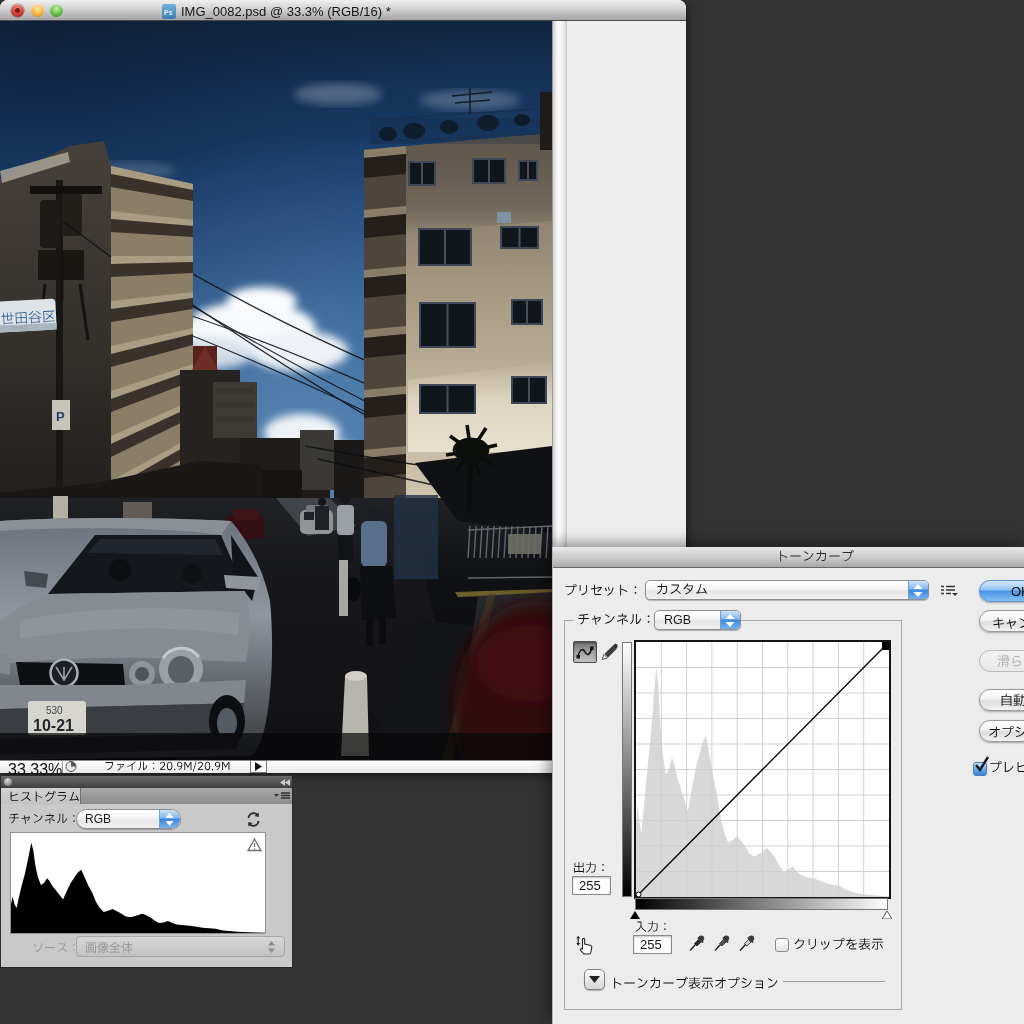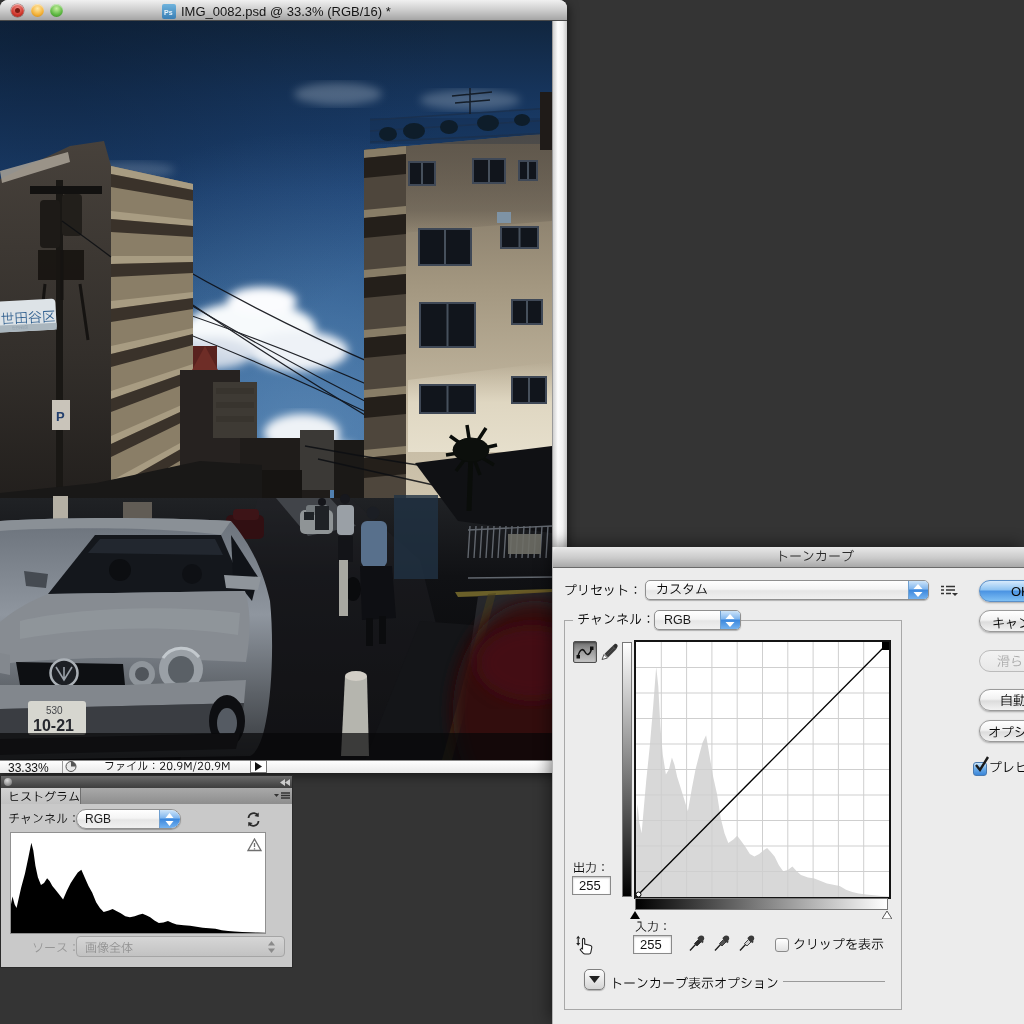--- a/index.html
+++ b/index.html
@@ -3,21 +3,21 @@
 * { margin:0; padding:0; box-sizing:border-box; -webkit-font-smoothing:antialiased; }
 body { width:1024px; height:1024px; background:#343434; font-family:"Liberation Sans",sans-serif; position:relative; overflow:hidden; }
 .abs { position:absolute; }
 .aquacombo { position:absolute; border:1px solid #8f8f8f; border-radius:5px; background:linear-gradient(#ffffff,#f4f4f4 45%,#e6e6e6 55%,#f0f0f0); box-shadow:0 1px 1px rgba(0,0,0,0.25); }
 .bluecap { position:absolute; right:0; top:0; bottom:0; width:20px; border-radius:0 4px 4px 0; background:linear-gradient(#cde4f9,#7fb5ee 45%,#3b87dd 50%,#74b2ef); border-left:1px solid #6f9fd0; }
 .pillbtn { position:absolute; height:22px; border-radius:11px; border:1px solid #9a9a9a; background:linear-gradient(#ffffff,#f2f2f2 45%,#dcdcdc 55%,#f2f2f2); box-shadow:0 1px 2px rgba(0,0,0,0.3); }
 svg { display:block; }
 </style></head>
 <body>
 
-<div class="abs" style="left:0;top:0;width:567px;height:773px;background:#eee;border-radius:8px 8px 0 0; box-shadow:2px 3px 10px rgba(0,0,0,0.5);">
+<div class="abs" style="left:0;top:0;width:686px;height:773px;background:#eee;border-radius:8px 8px 0 0; box-shadow:2px 3px 10px rgba(0,0,0,0.5);">
   <div class="abs" style="left:0;top:0;right:0;height:21px;border-radius:8px 8px 0 0;background:linear-gradient(#f0f0f0,#cdcdcd 50%,#a5a5a5);border-bottom:1px solid #4a4a4a;"></div>
   <div class="abs" style="left:11px;top:4px;width:13px;height:13px;border-radius:50%;background:radial-gradient(circle at 50% 35%, #f0908a 0%, #d33b30 55%, #8f1a12 100%);box-shadow:inset 0 1px 1px rgba(255,255,255,0.6), 0 0 0 0.5px rgba(60,10,5,0.5);"></div>
   <div class="abs" style="left:15px;top:8px;width:5px;height:5px;border-radius:50%;background:#7d1c12;"></div>
   <div class="abs" style="left:30.5px;top:4px;width:13px;height:13px;border-radius:50%;background:radial-gradient(circle at 50% 35%, #ffe9a8 0%, #f5b43c 55%, #c07d12 100%);box-shadow:inset 0 1px 1px rgba(255,255,255,0.6);"></div>
   <div class="abs" style="left:49.5px;top:4px;width:13px;height:13px;border-radius:50%;background:radial-gradient(circle at 50% 35%, #c7f0a0 0%, #62bb46 55%, #2e7d1a 100%);box-shadow:inset 0 1px 1px rgba(255,255,255,0.6);"></div>
   <div class="abs" style="left:162px;top:4px;width:14px;height:15px;background:linear-gradient(#6fb3dd,#3a7fb5);border-radius:2px;"></div>
   <div class="abs" style="left:164px;top:9px;font-size:7px;color:#eaf4fb;font-weight:bold;">Ps</div>
   <div class="abs" style="left:181px;top:3.5px;font-size:13px;color:#151515;letter-spacing:0;">IMG_0082.psd @ 33.3% (RGB/16) *</div>
 
   <div class="abs" style="left:0;top:21px;width:552px;height:739px;background:#0a0a0c;overflow:hidden;">
@@ -306,21 +306,21 @@
 <ellipse cx="227" cy="700" rx="18" ry="26" fill="#0d0e11"></ellipse>
 <ellipse cx="227" cy="702" rx="10" ry="15" fill="#555b63"></ellipse>
 <path d="M0,718 L240,712 L236,728 L0,734 Z" fill="#1e2023"></path>
 <rect x="0" y="712" width="552" height="27" fill="#070708" opacity="0.7"></rect>
 </svg>
   </div>
 
   <div class="abs" style="left:552px;top:21px;width:15px;height:739px;background:linear-gradient(to right,#cfcfcf,#fdfdfd 35%,#f1f1f1 70%,#c9c9c9);border-left:1px solid #9a9a9a;"></div>
 
   <div class="abs" style="left:0;top:760px;width:567px;height:13px;background:linear-gradient(#fefefe,#e9e9e9);border-top:1px solid #8a8a8a;"></div>
-  <div class="abs" style="left:8px;top:761px;font-size:12px;color:#111;">33.33%</div>
+  <div class="abs" style="left:8px;top:761px;font-size:16px;color:#111;">33.33%</div>
   <div class="abs" style="left:62px;top:760px;width:1px;height:13px;background:#9a9a9a;"></div>
   <svg class="abs" style="left:64px;top:760px" width="14" height="13">
       <circle cx="7" cy="6.5" r="5" fill="#e8e8e8" stroke="#555" stroke-width="1"></circle>
       <path d="M7,6.5 L7,1.5 A5,5 0 0 1 12,6.5 Z" fill="#555"></path>
     </svg>
   <svg width="1" height="1" style="position:absolute;left:104px;top:770px;overflow:visible">
       <path d="M1.6 -8.6H10.0Q10.0 -6.2 9.3 -4.5Q8.7 -2.8 7.3 -1.6Q5.9 -0.5 3.8 0.1L3.4 -0.7Q5.3 -1.3 6.5 -2.2Q7.7 -3.1 8.3 -4.5Q8.9 -5.8 9.0 -7.7H1.6Z M18.4 -3.3Q19.3 -3.8 20.0 -4.4Q20.7 -5.1 21.0 -5.8H14.2V-6.6H21.9V-5.9Q21.5 -4.9 20.7 -4.1Q20.0 -3.2 18.9 -2.7ZM14.7 0.0Q15.6 -0.4 16.2 -0.8Q16.8 -1.2 17.0 -1.8Q17.3 -2.4 17.3 -3.3V-4.8H18.1V-3.3Q18.1 -1.8 17.4 -0.9Q16.7 0.1 15.1 0.8Z M34.4 -8.7Q33.0 -7.2 31.0 -6.0V0.4H30.1V-5.4Q28.0 -4.1 25.5 -3.3L25.2 -4.1Q27.6 -4.9 29.9 -6.3Q32.2 -7.6 33.8 -9.3Z M47.2 -4.7Q46.6 -2.9 45.6 -1.7Q44.6 -0.4 43.2 0.1H42.4V-9.3H43.3V-0.8Q45.4 -2.0 46.5 -5.1ZM39.4 -9.2H40.3V-5.6Q40.3 -3.4 39.6 -2.1Q39.0 -0.7 37.6 0.3L37.0 -0.4Q38.3 -1.3 38.9 -2.5Q39.4 -3.6 39.4 -5.6Z M53.3 -7.1V-7.2Q53.3 -7.6 53.5 -7.7Q53.6 -7.9 54.0 -7.9Q54.4 -7.9 54.5 -7.7Q54.7 -7.6 54.7 -7.2V-7.1Q54.7 -6.8 54.5 -6.6Q54.4 -6.4 54.0 -6.4Q53.6 -6.4 53.5 -6.6Q53.3 -6.8 53.3 -7.1ZM53.3 -1.8V-2.0Q53.3 -2.3 53.5 -2.5Q53.6 -2.7 54.0 -2.7Q54.4 -2.7 54.5 -2.5Q54.7 -2.3 54.7 -2.0V-1.8Q54.7 -1.5 54.5 -1.3Q54.4 -1.1 54.0 -1.1Q53.6 -1.1 53.5 -1.3Q53.3 -1.5 53.3 -1.8Z M61.0 0.0V-1.0L63.9 -3.7Q65.3 -5.1 65.3 -6.2V-6.4Q65.3 -7.2 64.9 -7.6Q64.5 -8.1 63.6 -8.1Q62.2 -8.1 61.8 -6.5L60.9 -6.9Q61.2 -7.8 61.9 -8.4Q62.5 -9.0 63.7 -9.0Q64.5 -9.0 65.1 -8.6Q65.7 -8.3 66.1 -7.7Q66.4 -7.2 66.4 -6.4Q66.4 -5.5 65.9 -4.7Q65.4 -4.0 64.5 -3.1L62.1 -0.9H66.7V0.0Z M68.3 -4.4Q68.3 -9.0 71.3 -9.0Q74.4 -9.0 74.4 -4.4Q74.4 0.2 71.3 0.2Q68.3 0.2 68.3 -4.4ZM73.3 -3.7V-5.1Q73.3 -6.5 72.8 -7.3Q72.3 -8.1 71.3 -8.1Q70.3 -8.1 69.9 -7.3Q69.4 -6.5 69.4 -5.1V-3.7Q69.4 -2.3 69.9 -1.5Q70.3 -0.7 71.3 -0.7Q72.3 -0.7 72.8 -1.5Q73.3 -2.3 73.3 -3.7Z M76.1 -0.5V-0.7Q76.1 -1.0 76.3 -1.2Q76.5 -1.4 76.8 -1.4Q77.2 -1.4 77.4 -1.2Q77.6 -1.0 77.6 -0.7V-0.5Q77.6 -0.2 77.4 -0.0Q77.2 0.2 76.8 0.2Q76.5 0.2 76.3 -0.0Q76.1 -0.2 76.1 -0.5Z M80.8 0.0Q81.8 -0.7 82.4 -1.4Q83.1 -2.0 83.5 -2.8Q84.0 -3.6 84.2 -4.6L84.1 -4.6Q83.4 -3.3 82.0 -3.3Q81.2 -3.3 80.7 -3.7Q80.1 -4.0 79.7 -4.6Q79.4 -5.2 79.4 -6.0Q79.4 -6.9 79.8 -7.6Q80.1 -8.2 80.8 -8.6Q81.4 -9.0 82.3 -9.0Q83.2 -9.0 83.9 -8.5Q84.5 -8.1 84.9 -7.4Q85.2 -6.6 85.2 -5.6Q85.2 -4.4 84.8 -3.3Q84.3 -2.2 83.6 -1.3Q82.9 -0.5 82.1 0.0ZM84.2 -6.1V-6.2Q84.2 -7.1 83.7 -7.6Q83.2 -8.1 82.3 -8.1Q81.4 -8.1 80.9 -7.6Q80.4 -7.1 80.4 -6.2V-6.1Q80.4 -5.2 80.9 -4.7Q81.4 -4.2 82.3 -4.2Q83.2 -4.2 83.7 -4.7Q84.2 -5.2 84.2 -6.1Z M88.3 0.0H87.3V-8.8H88.6L91.2 -4.0H91.2L93.8 -8.8H95.1V0.0H94.1V-7.5H94.1L93.4 -6.1L91.2 -2.1L89.0 -6.1L88.3 -7.5H88.3Z M97.3 1.9H96.5L99.8 -9.3H100.6Z M102.1 0.0V-1.0L105.0 -3.7Q106.5 -5.1 106.5 -6.2V-6.4Q106.5 -7.2 106.0 -7.6Q105.6 -8.1 104.8 -8.1Q103.3 -8.1 102.9 -6.5L102.0 -6.9Q102.3 -7.8 103.0 -8.4Q103.7 -9.0 104.8 -9.0Q105.7 -9.0 106.3 -8.6Q106.9 -8.3 107.2 -7.7Q107.5 -7.2 107.5 -6.4Q107.5 -5.5 107.0 -4.7Q106.6 -4.0 105.6 -3.1L103.2 -0.9H107.9V0.0Z M109.5 -4.4Q109.5 -9.0 112.5 -9.0Q115.5 -9.0 115.5 -4.4Q115.5 0.2 112.5 0.2Q109.5 0.2 109.5 -4.4ZM114.4 -3.7V-5.1Q114.4 -6.5 114.0 -7.3Q113.5 -8.1 112.5 -8.1Q111.5 -8.1 111.0 -7.3Q110.5 -6.5 110.5 -5.1V-3.7Q110.5 -2.3 111.0 -1.5Q111.5 -0.7 112.5 -0.7Q113.5 -0.7 114.0 -1.5Q114.4 -2.3 114.4 -3.7Z M117.2 -0.5V-0.7Q117.2 -1.0 117.4 -1.2Q117.6 -1.4 118.0 -1.4Q118.3 -1.4 118.5 -1.2Q118.7 -1.0 118.7 -0.7V-0.5Q118.7 -0.2 118.5 -0.0Q118.3 0.2 118.0 0.2Q117.6 0.2 117.4 -0.0Q117.2 -0.2 117.2 -0.5Z M121.9 0.0Q122.9 -0.7 123.6 -1.4Q124.2 -2.0 124.7 -2.8Q125.1 -3.6 125.3 -4.6L125.3 -4.6Q124.5 -3.3 123.1 -3.3Q122.4 -3.3 121.8 -3.7Q121.2 -4.0 120.9 -4.6Q120.5 -5.2 120.5 -6.0Q120.5 -6.9 120.9 -7.6Q121.3 -8.2 121.9 -8.6Q122.6 -9.0 123.4 -9.0Q124.3 -9.0 125.0 -8.5Q125.7 -8.1 126.0 -7.4Q126.4 -6.6 126.4 -5.6Q126.4 -4.4 125.9 -3.3Q125.4 -2.2 124.7 -1.3Q124.0 -0.5 123.2 0.0ZM125.3 -6.1V-6.2Q125.3 -7.1 124.8 -7.6Q124.3 -8.1 123.5 -8.1Q122.6 -8.1 122.1 -7.6Q121.6 -7.1 121.6 -6.2V-6.1Q121.6 -5.2 122.1 -4.7Q122.6 -4.2 123.5 -4.2Q124.4 -4.2 124.8 -4.7Q125.3 -5.2 125.3 -6.1Z M129.4 0.0H128.4V-8.8H129.8L132.3 -4.0H132.4L135.0 -8.8H136.3V0.0H135.3V-7.5H135.2L134.5 -6.1L132.3 -2.1L130.2 -6.1L129.5 -7.5H129.4Z" transform="translate(0,0) scale(0.92)" fill="#111"></path>
     </svg>
   <div class="abs" style="left:250px;top:760px;width:17px;height:13px;background:#fff;border:1px solid #777;"></div>
   <svg class="abs" style="left:254px;top:762px" width="9" height="9">

